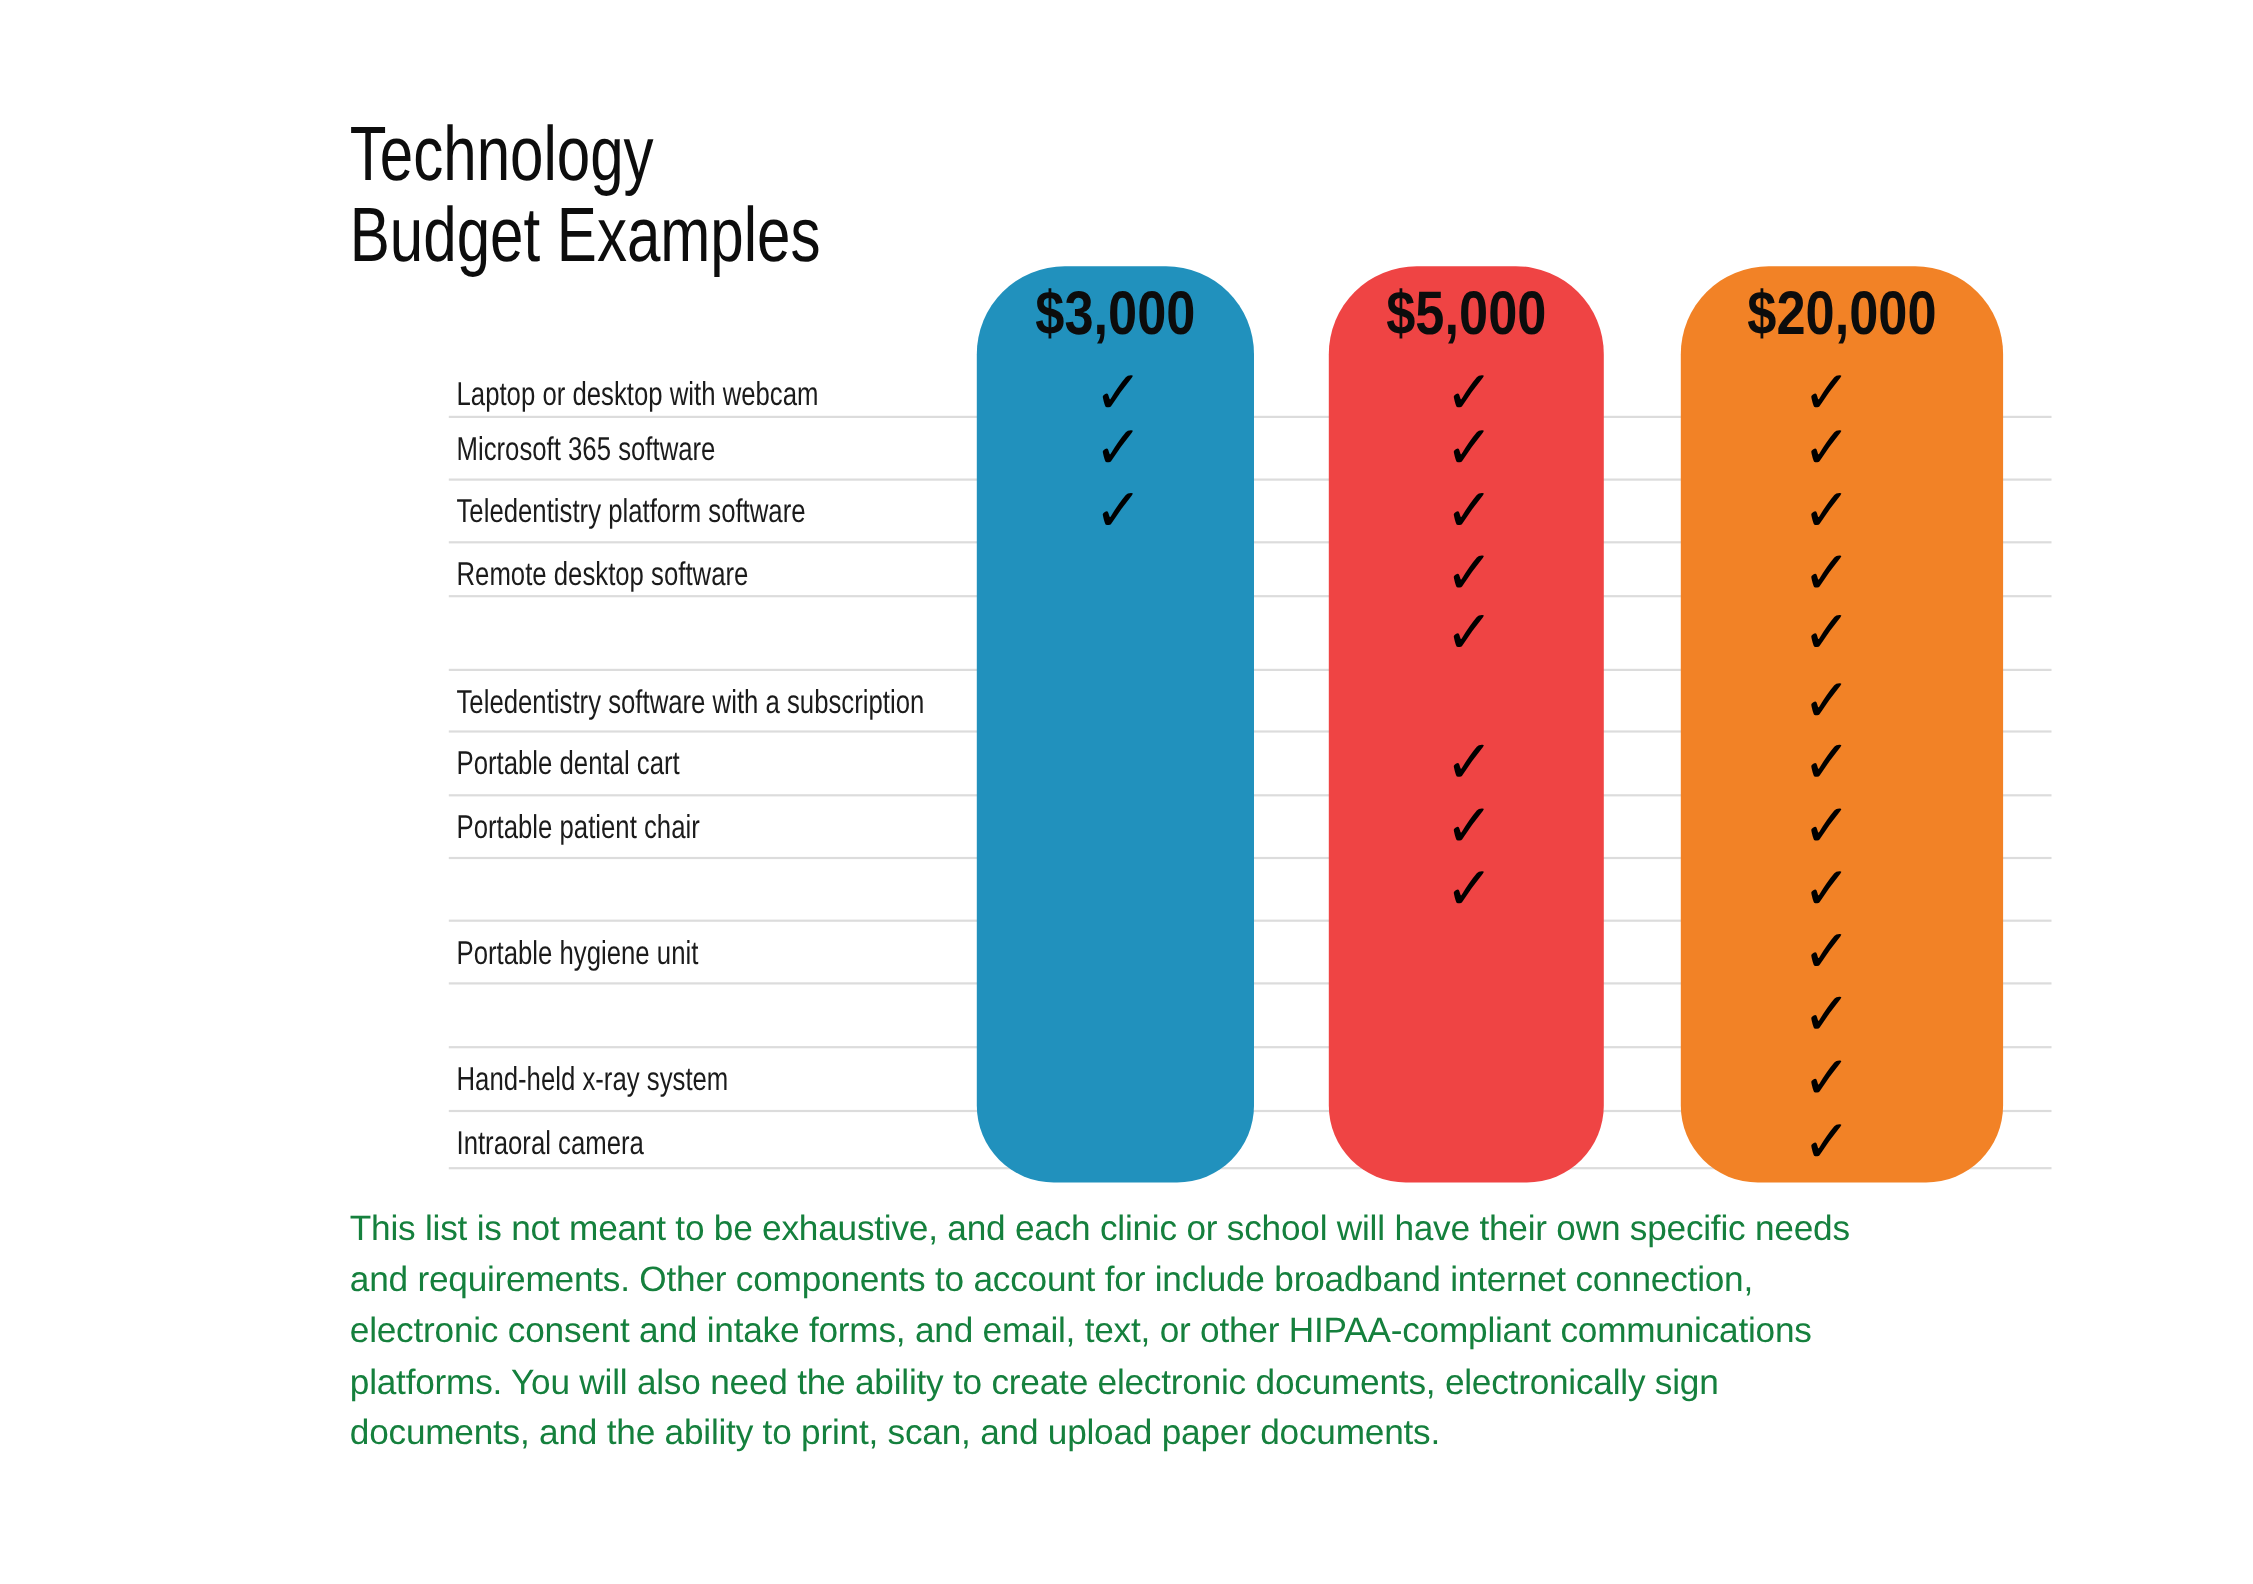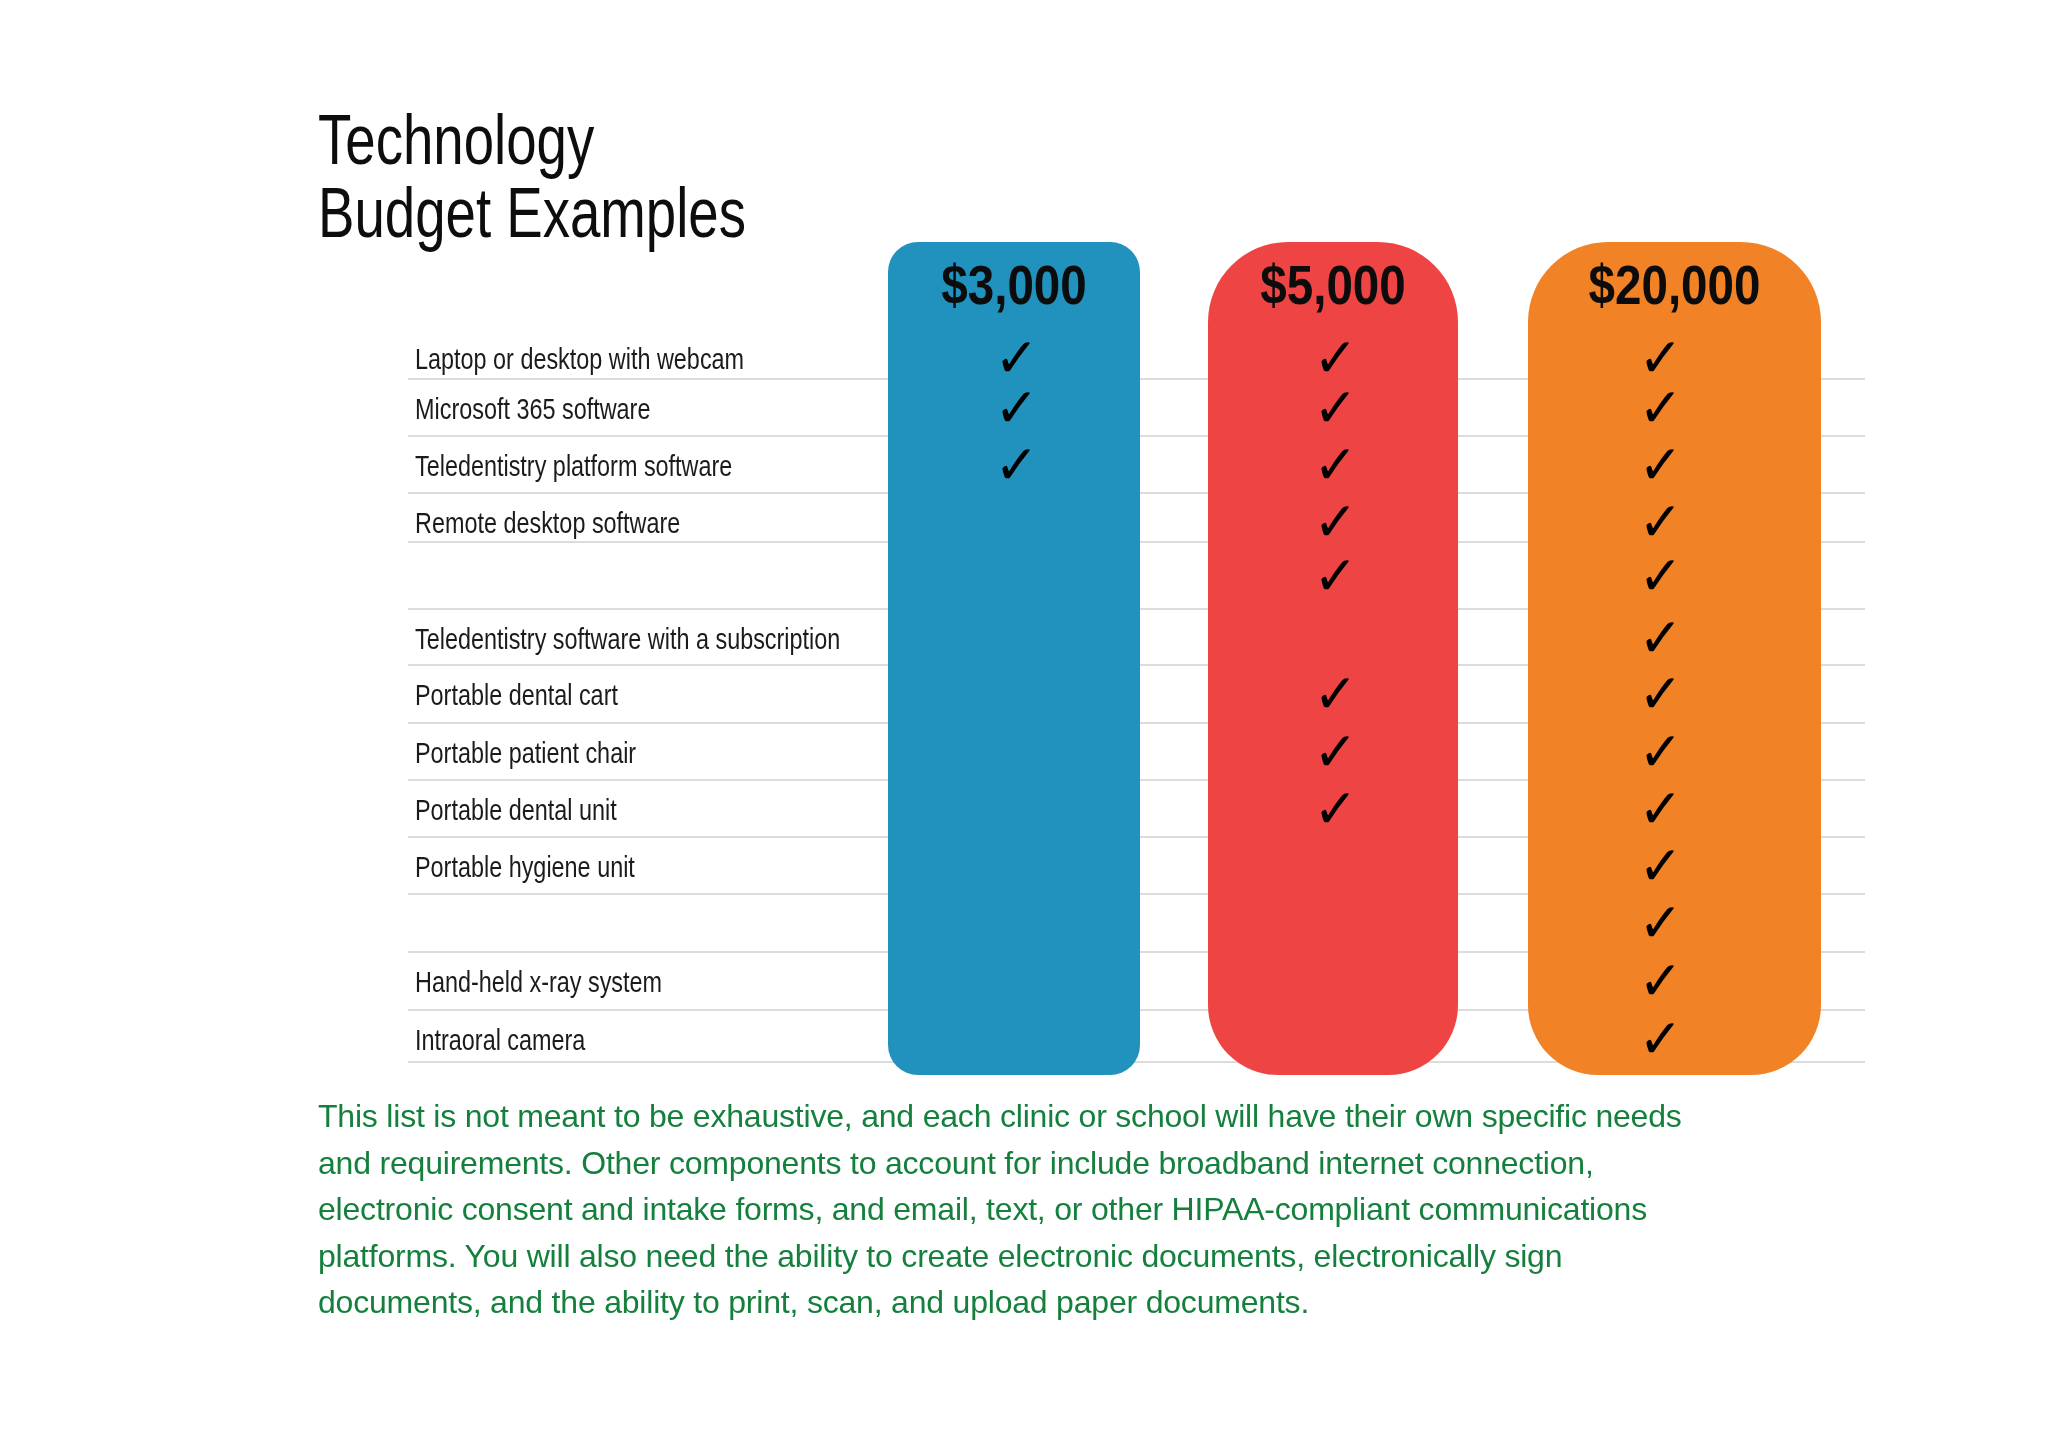--- a/index.html
+++ b/index.html
@@ -227,23 +227,20 @@
     <div class="cell c0"></div>
     <div class="cell c1">
           <span class="check">✓</span>
         </div>
     <div class="cell c2">
           <span class="check">✓</span>
         </div>
   </div>
 
   <div class="row">
-    <div class="row-label">
-      <span class="label-text">Portable dental unit</span>
-    </div>
     <div class="cell c0"></div>
     <div class="cell c1">
           <span class="check">✓</span>
         </div>
     <div class="cell c2">
           <span class="check">✓</span>
         </div>
   </div>
 
   <div class="row">
@@ -282,21 +279,21 @@
     </div>
     <div class="cell c0"></div>
     <div class="cell c1"></div>
     <div class="cell c2">
           <span class="check">✓</span>
         </div>
   </div>
 </div>
 
   <div class="pills">
-  <div class="pill" style="background: rgb(33, 145, 189); border-radius: 30px;">
+  <div class="pill" style="background: rgb(33, 145, 189);">
     <div class="pill-label">$3,000</div>
   </div>
 
   <div class="pill" style="background: #ef4444;">
     <div class="pill-label">$5,000</div>
   </div>
 
   <div class="pill" style="background: rgb(242, 130, 38);">
     <div class="pill-label">$20,000</div>
   </div>

